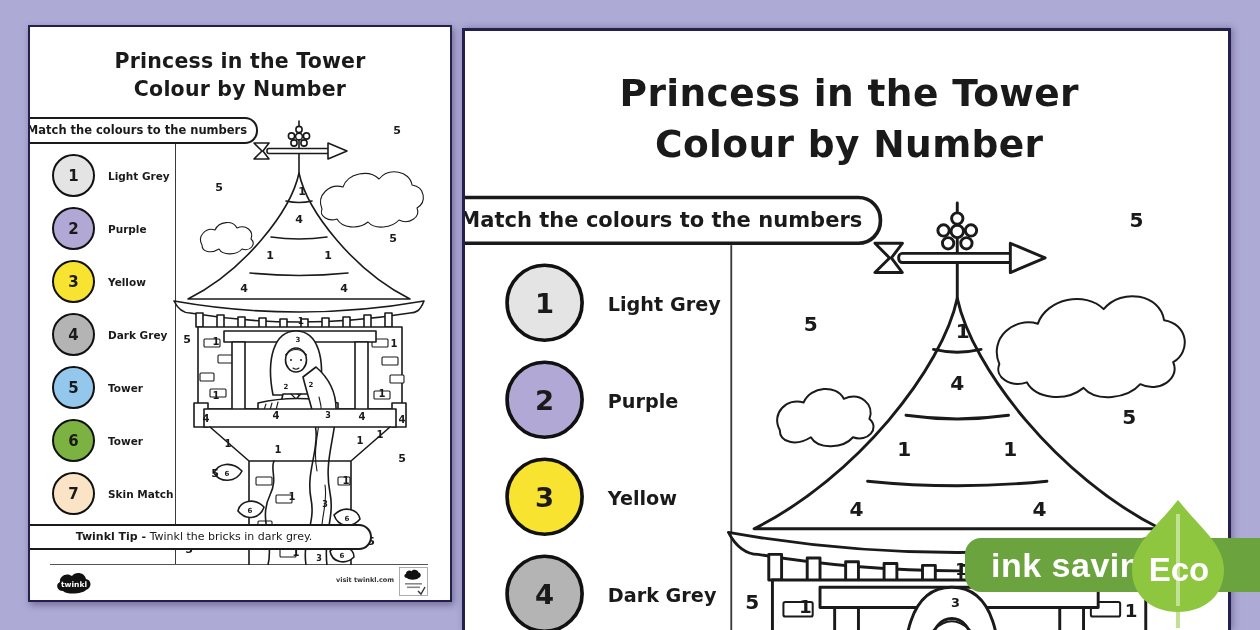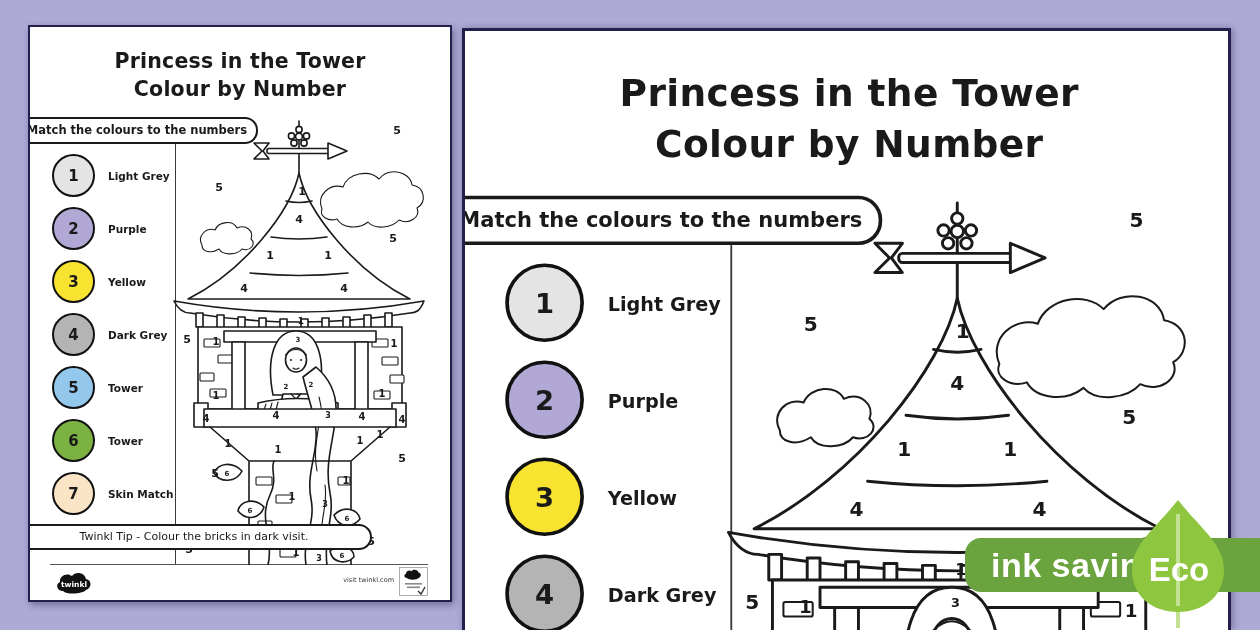--- a/index.html
+++ b/index.html
@@ -42,25 +42,25 @@
   .ws-art path, .ws-art rect, .ws-art line, .ws-art ellipse, .ws-art circle
     { stroke:#1a1a1a; stroke-width:1.6; fill:#fff; stroke-linejoin:round; stroke-linecap:round; }
   .ws-art .thin { stroke-width:1.1; }
   .ws-art .nofill { fill:none; }
   .ws-art .ink { fill:#1a1a1a; stroke:none; }
   .art-num { stroke:none; fill:#1a1a1a; text-anchor:middle; font-family:"DejaVu Sans",sans-serif; font-weight:600; }
 
   .ws-tip { position:absolute; top:497px; left:-14px; width:356px; height:26px;
     border:2.2px solid #1a1a1a; border-radius:13px; background:#fff;
     text-align:center; line-height:22px; font-size:11px; z-index:5; }
-  .ws-tip b { font-weight:400; }
+  .ws-tip b { font-weight:700; }
 
   .ws-footline { position:absolute; top:537px; left:20px; width:378px; height:1.3px; background:#555; }
   .ws-logo { position:absolute; left:24px; top:543px; width:40px; height:27px; }
-  .ws-visit { position:absolute; top:549px; right:56px; font-size:6.5px; font-weight:400; color:#333; }
+  .ws-visit { position:absolute; top:549px; right:56px; font-size:6.5px; font-weight:700; color:#333; }
   .ws-badge { position:absolute; top:540px; right:22px; width:29px; height:29px; }
 
   
   .eco-bar { position:absolute; left:965px; top:538px; width:295px; height:54px;
     border-radius:16px 0 0 16px; z-index:10; display:flex; align-items:center;
     font-family:"Liberation Sans",sans-serif; }
   .eco-bar span { color:#fff; font-size:34px; font-weight:600; padding-left:26px; letter-spacing:.5px; }
   .eco-leaf { position:absolute; left:1118px; top:492px; width:122px; height:140px; z-index:11; }
   .eco-leaf text { fill:#fff; font-family:"Liberation Sans",sans-serif; font-size:33px; font-weight:700; text-anchor:middle; }
 </style>
@@ -267,21 +267,21 @@
           <text x="126" y="441" class="art-num" style="font-size: 10px;">1</text>
           <text x="176" y="369" class="art-num" style="font-size: 10px;">1</text>
           <text x="57" y="361" class="art-num" style="font-size: 7px;">6</text>
           <text x="80" y="398" class="art-num" style="font-size: 7px;">6</text>
           <text x="177" y="406" class="art-num" style="font-size: 7px;">6</text>
           <text x="172" y="443" class="art-num" style="font-size: 7px;">6</text>
         </g>
     </svg>
 
     <div class="ws-tip">
-      <b>Twinkl Tip -</b><span> Colour the bricks in dark visit.</span>
+      <b>Twinkl Tip -</b><span> Twinkl the bricks in dark grey.</span>
     </div>
 
     <div class="ws-footline"></div>
 
     <svg class="ws-logo" viewBox="0 0 40 27">
       <path fill="#111" stroke="none" d="M9 21 C3 21 1 14 6 12 C5 6 13 2 18 6 C21 1 31 2 32 9 C38 10 38 18 32 20 C29 24 13 25 9 21 Z"></path>
       <text x="20" y="17" text-anchor="middle" font-size="7.5" font-weight="700" fill="#fff" font-family="DejaVu Sans, sans-serif">twinkl</text>
     </svg>
 
     <div class="ws-visit">visit twinkl.com</div>

